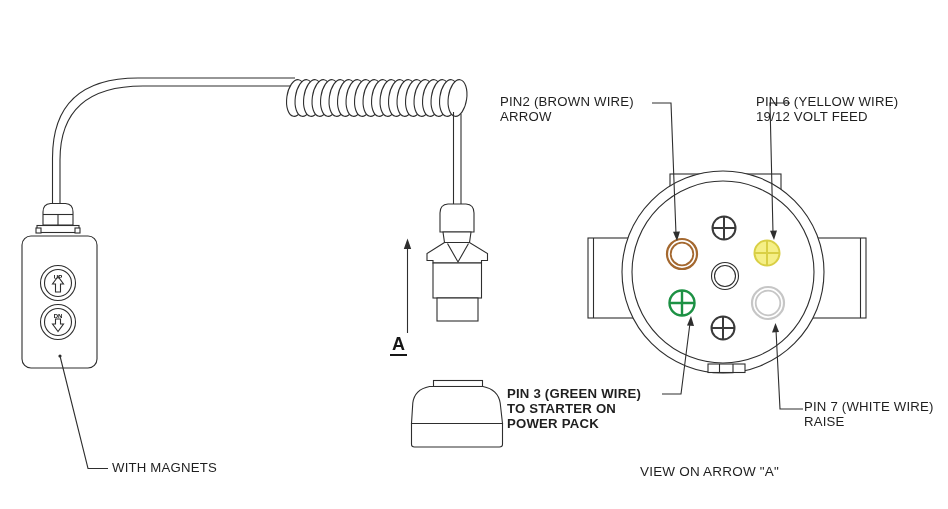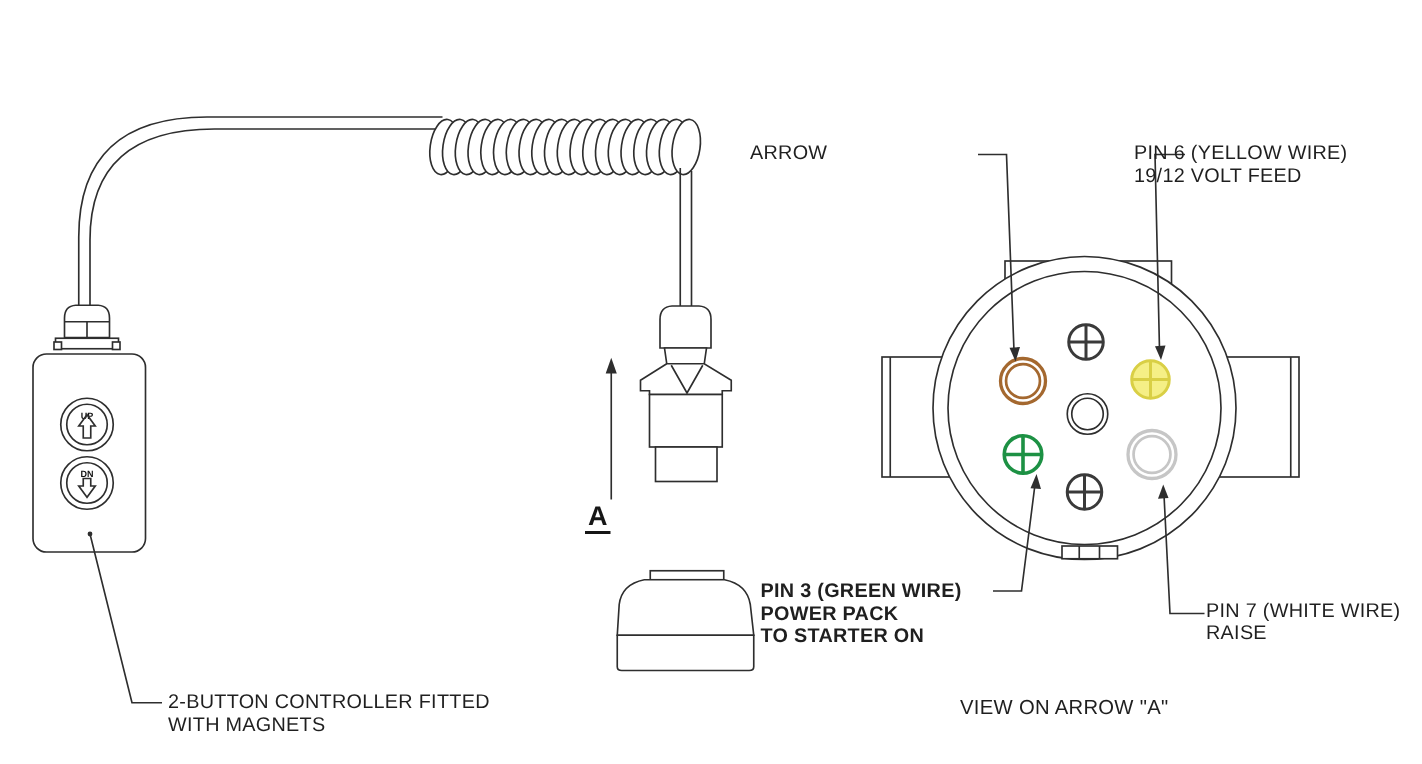--- a/index.html
+++ b/index.html
@@ -175,41 +175,41 @@
       <path d="M691,316 L687,325.5 L694,326 Z" fill="#2e2e2e"></path>
     </g>
     <g>
       <path class="line" d="M803,409 L780,409 L776,330"></path>
       <path d="M775.5,323 L772,332.5 L779,332 Z" fill="#2e2e2e"></path>
     </g>
   </g>
 </svg>
 
 <div class="lbl" style="left:500px;top:94px;">
+  <div>PIN2 (BROWN WIRE)</div>
   <div>ARROW</div>
 </div>
 
 <div class="lbl" style="left:756px;top:94px;">
   <div>PIN 6 (YELLOW WIRE)</div>
   <div>19/12 VOLT FEED</div>
 </div>
 
 <div class="lbl" style="left:507px;top:386px;font-weight:bold;">
   <div>PIN 3 (GREEN WIRE)</div>
+  <div>TO STARTER ON</div>
   <div>POWER PACK</div>
-  <div>TO STARTER ON</div>
 </div>
 
 <div class="lbl" style="left:804px;top:399px;">
   <div>PIN 7 (WHITE WIRE)</div>
   <div>RAISE</div>
 </div>
 
 <div class="lbl" style="left:112px;top:460px;">
-  <div>2-BUTTON CONTROLLER FITTED</div>
   <div>WITH MAGNETS</div>
 </div>
 
 <div class="lbl" style="left:640px;top:464px;font-size:13.5px;">VIEW ON ARROW "A"</div>
 
 <div class="a-mark" style="left:390px;top:335px;">A</div>
 
 </div>
 
 </body></html>

